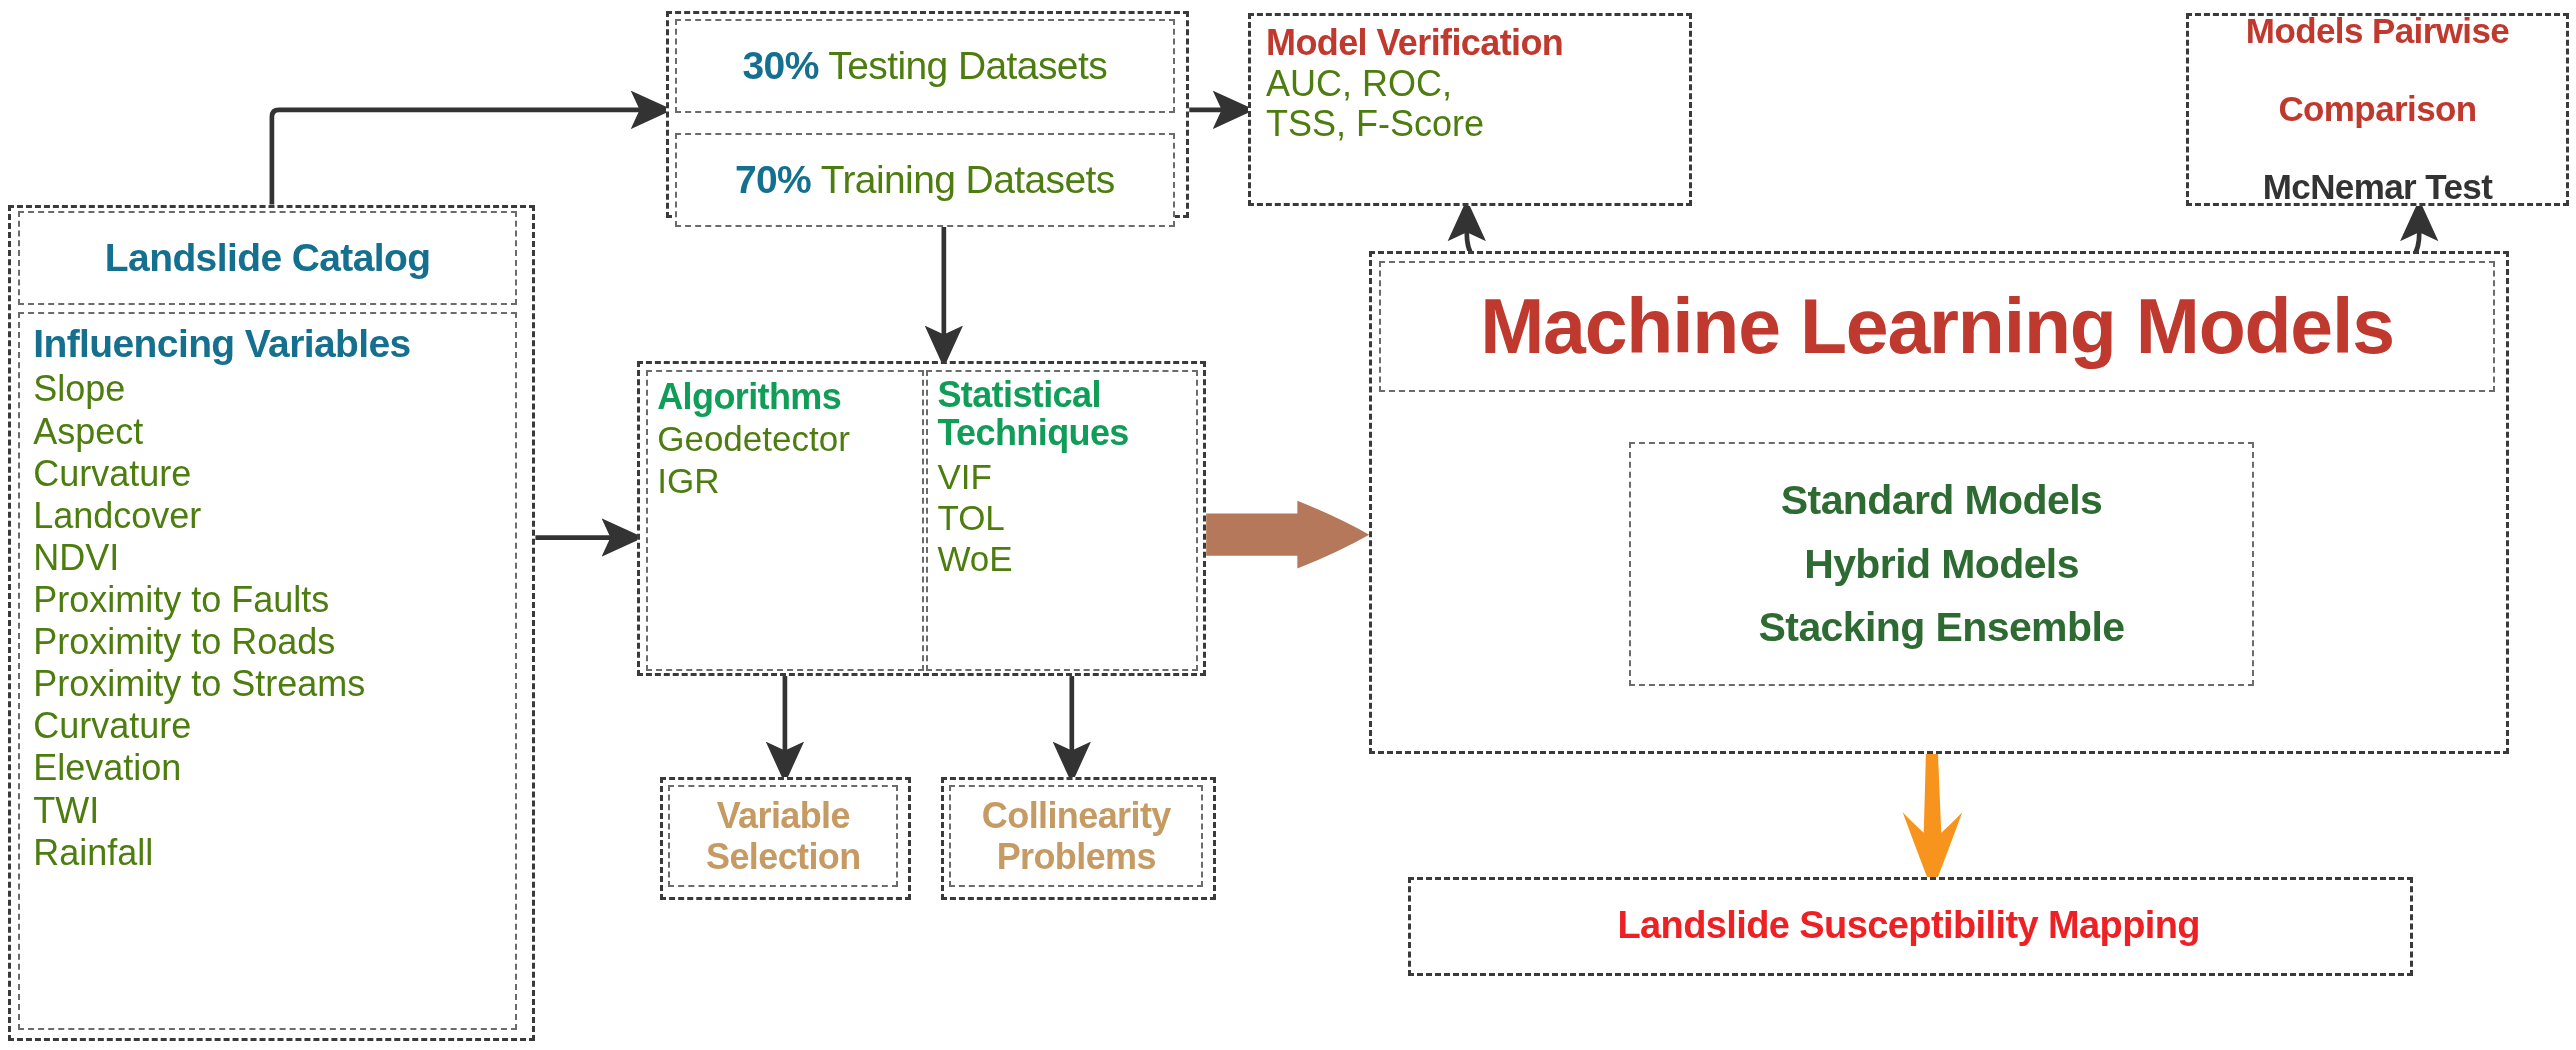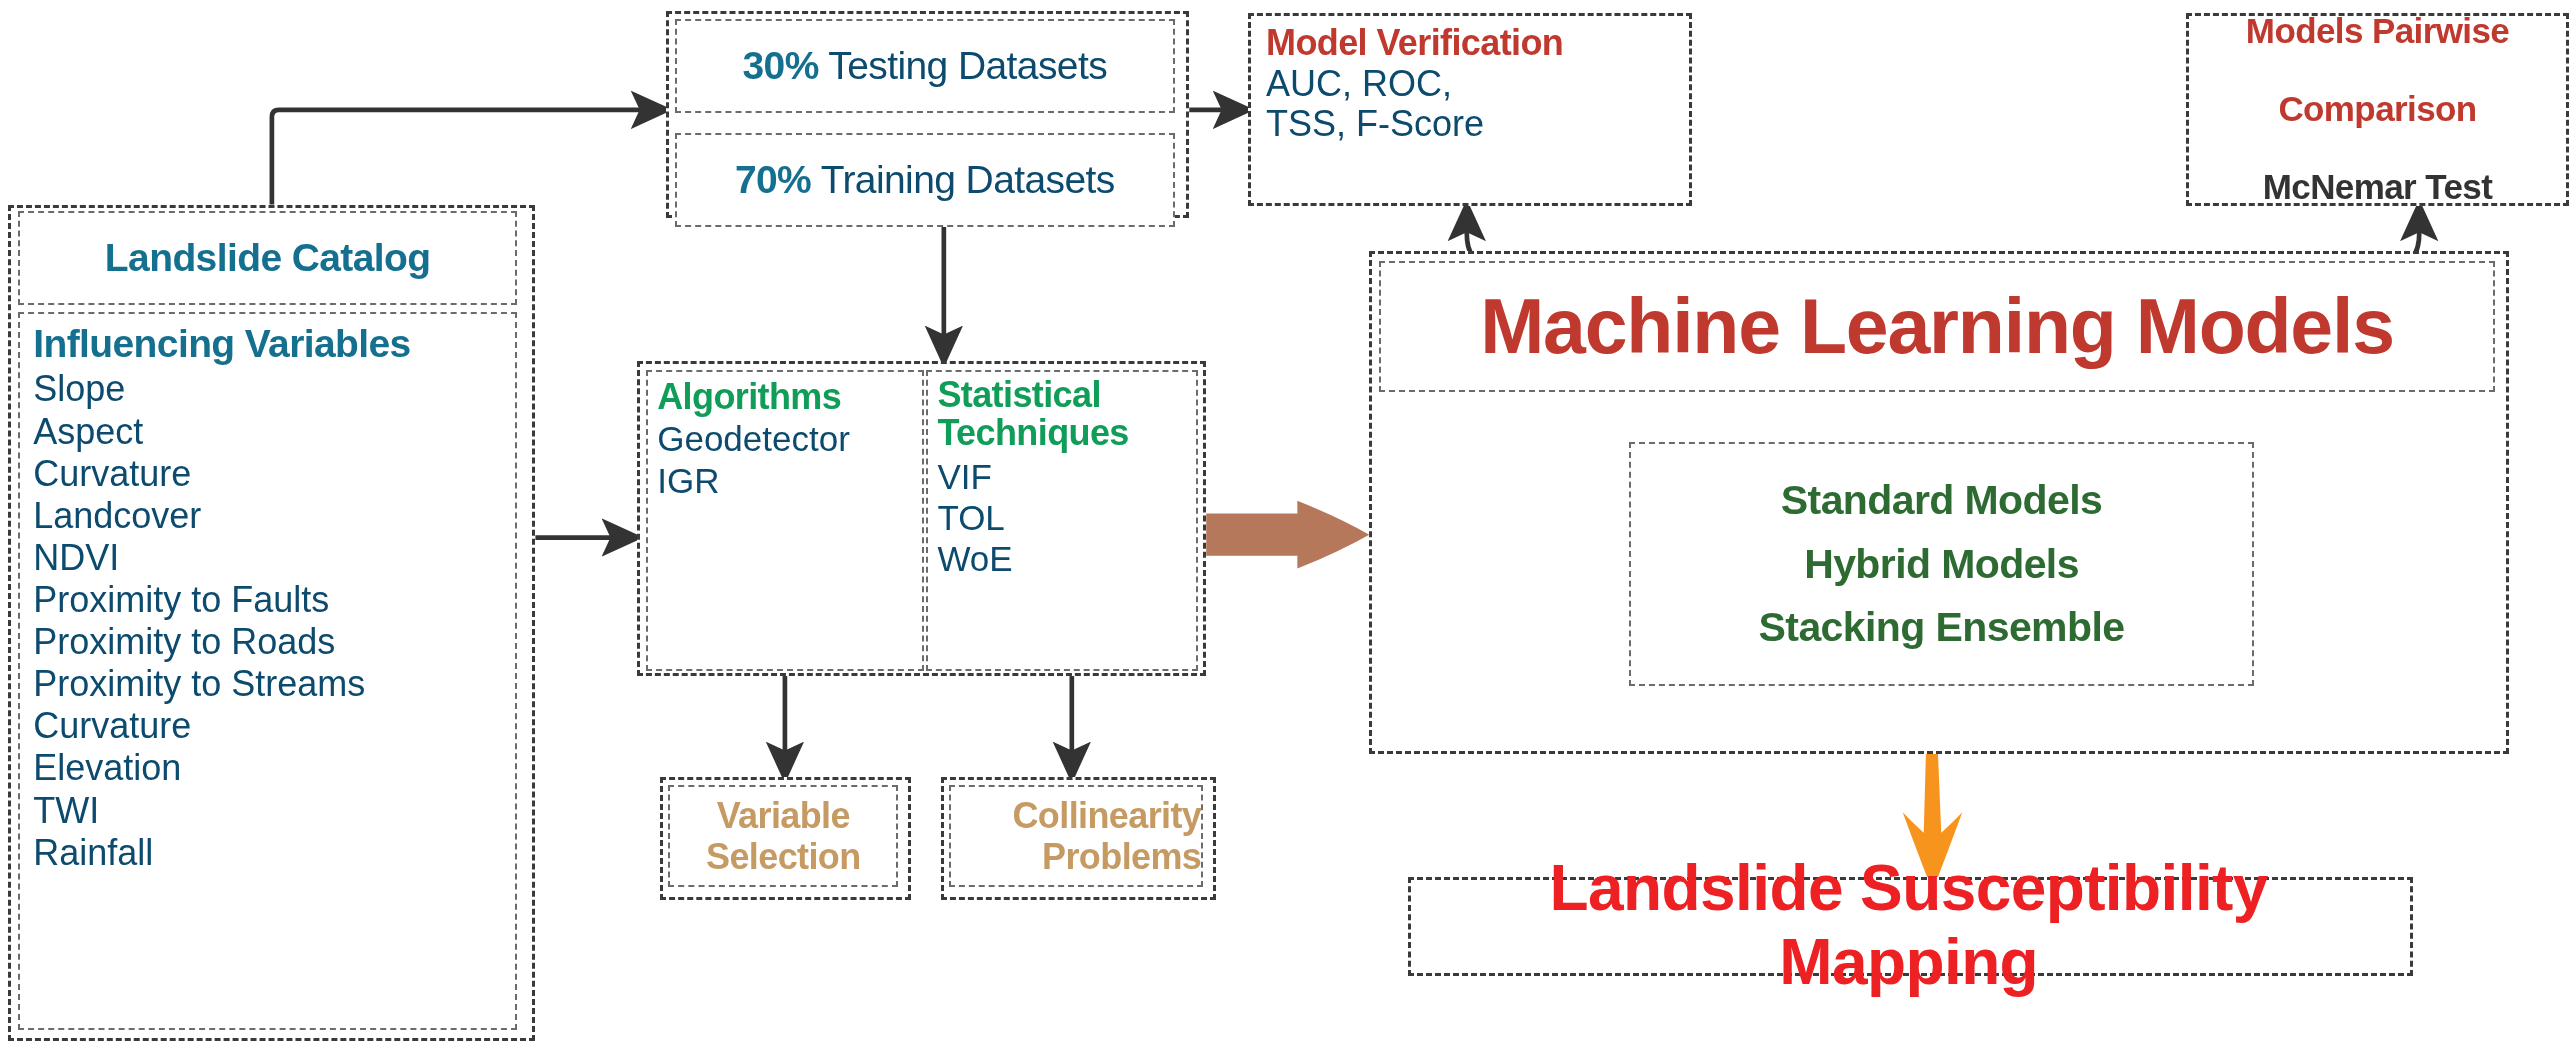--- a/index.html
+++ b/index.html
@@ -13,39 +13,39 @@
   .ctr{display:flex;flex-direction:column;align-items:center;justify-content:center;text-align:center;}
   .lft{display:flex;flex-direction:column;align-items:flex-start;justify-content:flex-start;text-align:left;}
 
   
   .teal{color:#15708F;font-weight:bold;}
   .red-dark{color:#C0392E;font-weight:bold;}
   .red-bright{color:#ED2024;font-weight:bold;}
   .green{color:#0F9D58;font-weight:bold;}
   .green-dark{color:#2E6B33;font-weight:bold;}
   .tan{color:#C59A63;font-weight:bold;}
-  .ink{color:#0c4a6e;}
+  .ink{color:#4d7c0f;}
   .ink-b{color:#333333;font-weight:bold;}
 
   .t-catalog{font-size:39px;letter-spacing:-0.6px;}
   .t-infl{font-size:39px;letter-spacing:-0.6px;}
   .t-var{font-size:36px;line-height:1.17;white-space:nowrap;}
   .t-pct{font-size:39px;letter-spacing:-0.6px;white-space:nowrap;}
   .t-pct .ink{font-weight:normal;}
   .t-mv-h{font-size:36px;letter-spacing:-0.6px;}
   .t-mv-b{font-size:36px;line-height:1.12;font-weight:normal;}
   .t-mpc-h{font-size:35px;line-height:1.08;letter-spacing:-0.6px;}
   .t-mpc-b{font-size:35px;letter-spacing:-0.6px;}
   .t-alg-h{font-size:36px;letter-spacing:-0.6px;}
   .t-alg-b{font-size:35px;line-height:1.18;font-weight:normal;}
   .t-stat-h{font-size:36px;line-height:1.05;letter-spacing:-0.6px;}
   .t-ml{font-size:77px;letter-spacing:-1.2px;}
   .t-mod{font-size:41px;letter-spacing:-0.6px;}
   .t-tan{font-size:36px;line-height:1.14;letter-spacing:-0.6px;}
-  .t-lsm{font-size:64px;letter-spacing:-0.6px;}
+  .t-lsm{font-size:38px;letter-spacing:-0.6px;}
 
   svg.layer{position:absolute;left:0;top:0;width:2576px;height:1050px;pointer-events:none;}
 </style>
 </head>
 <body>
 
 <div id="stage">
 
   <svg class="layer" viewBox="0 0 4408 1797">
     <defs>
@@ -150,21 +150,21 @@
   </div>
 
   <div class="obox" style="left:660px;top:777px;width:251px;height:123px;">
     <div class="ibox ctr" style="left:5.3px;top:5.3px;width:230px;height:102px;">
       <div class="t-tan tan">Variable</div>
       <div class="t-tan tan">Selection</div>
     </div>
   </div>
 
   <div class="obox" style="left:941px;top:777px;width:275px;height:123px;">
-    <div class="ibox ctr" style="left:5.3px;top:5.3px;width:254px;height:102px;align-items:flex-end;">
+    <div class="ibox ctr" style="left:5.3px;top:5.3px;width:254px;height:102px;">
       <div class="t-tan tan">Collinearity</div>
       <div class="t-tan tan">Problems</div>
     </div>
   </div>
 
   <div class="obox" style="left:1369px;top:251px;width:1140px;height:503px;">
 
     <div class="ibox ctr" style="left:7px;top:7px;width:1116px;height:131px;">
       <div class="t-ml red-dark">Machine Learning Models</div>
     </div>

